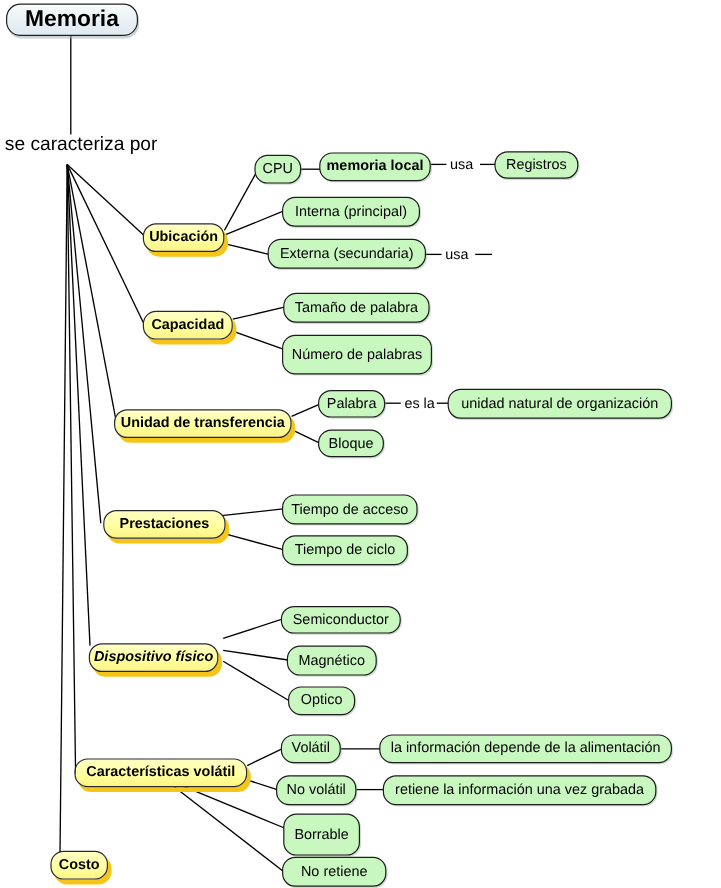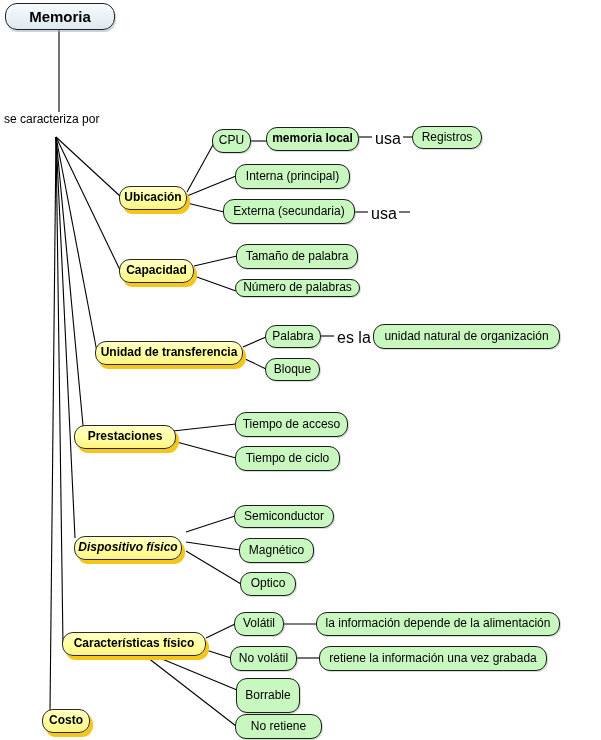--- a/index.html
+++ b/index.html
@@ -43,21 +43,21 @@
     line-height: 1.15;
     white-space: nowrap;
   }
 
   
   .node.root {
     background: linear-gradient(180deg, #f7fbfd 0%, #e9f1f6 55%, #dfe9f0 100%);
     border: 1px solid #202020;
     border-radius: 12px;
     font-weight: bold;
-    font-size: 15px;
+    font-size: 19px;
     box-shadow: 1px 2px 0 rgba(160,175,185,0.55);
   }
 
   
   .node.cat {
     background: linear-gradient(180deg, #ffffc4 0%, #ffff9e 60%, #fdf384 100%);
     border: 1px solid #2a2a2a;
     border-radius: 11px;
     font-weight: bold;
     font-size: 12px;
@@ -74,30 +74,30 @@
     box-shadow: 1px 1px 0 rgba(120,160,120,0.35);
   }
   .node.leaf.multiline {
     white-space: normal;
     line-height: 1.2;
     padding: 2px 6px;
   }
 
   .link-label {
     position: absolute;
-    font-size: 16px;
+    font-size: 12px;
     color: #000000;
     white-space: nowrap;
     background: #ffffff;
     padding: 0 2px;
   }
 
   .root-label {
     position: absolute;
-    font-size: 12px;
+    font-size: 16px;
     color: #000000;
     white-space: nowrap;
   }
 </style>
 </head>
 <body>
 
 <div id="canvas">
 
   <svg id="edges" width="601" height="740" viewBox="0 0 601 740" xmlns="http://www.w3.org/2000/svg">
@@ -188,21 +188,21 @@
 
 
   <div class="node cat" style="left:119px; top:259px; width:75px; height:24px;">
     <span>Capacidad</span>
   </div>
 
   <div class="node leaf" style="left:236px; top:244px; width:122px; height:25px;">
     <span>Tamaño de palabra</span>
   </div>
 
-  <div class="node leaf" style="left:235px; top:279px; width:125px; height:18px;">
+  <div class="node leaf" style="left:235px; top:279px; width:125px; height:33px;">
     <span>Número de palabras</span>
   </div>
 
   <div class="node cat" style="left:95px; top:341px; width:148px; height:24px;">
     <span>Unidad de transferencia</span>
   </div>
 
   <div class="node leaf" style="left:265px; top:325px; width:56px; height:23px;">
     <span>Palabra</span>
   </div>
@@ -212,21 +212,21 @@
   </div>
 
   <div class="node leaf" style="left:373px; top:324px; width:187px; height:25px;">
     <span>unidad natural de organización</span>
   </div>
 
   <div class="node leaf" style="left:265px; top:358px; width:55px; height:23px;">
     <span>Bloque</span>
   </div>
 
-  <div class="node cat" style="left:74px; top:425px; width:102px; height:24px;">
+  <div class="node cat" style="left:86px; top:425px; width:102px; height:24px;">
     <span>Prestaciones</span>
   </div>
 
   <div class="node leaf" style="left:235px; top:412px; width:113px; height:25px;">
     <span>Tiempo de acceso</span>
   </div>
 
   <div class="node leaf" style="left:235px; top:446px; width:105px; height:25px;">
     <span>Tiempo de ciclo</span>
   </div>
@@ -241,21 +241,21 @@
 
   <div class="node leaf" style="left:239px; top:538px; width:75px; height:25px;">
     <span>Magnético</span>
   </div>
 
   <div class="node leaf" style="left:240px; top:572px; width:56px; height:24px;">
     <span>Optico</span>
   </div>
 
   <div class="node cat" style="left:62px; top:632px; width:144px; height:24px;">
-    <span>Características físico</span>
+    <span>Características volátil</span>
   </div>
 
   <div class="node leaf" style="left:234px; top:612px; width:50px; height:24px;">
     <span>Volátil</span>
   </div>
 
   <div class="node leaf" style="left:316px; top:612px; width:244px; height:24px;">
     <span>la información depende de la alimentación</span>
   </div>
 

